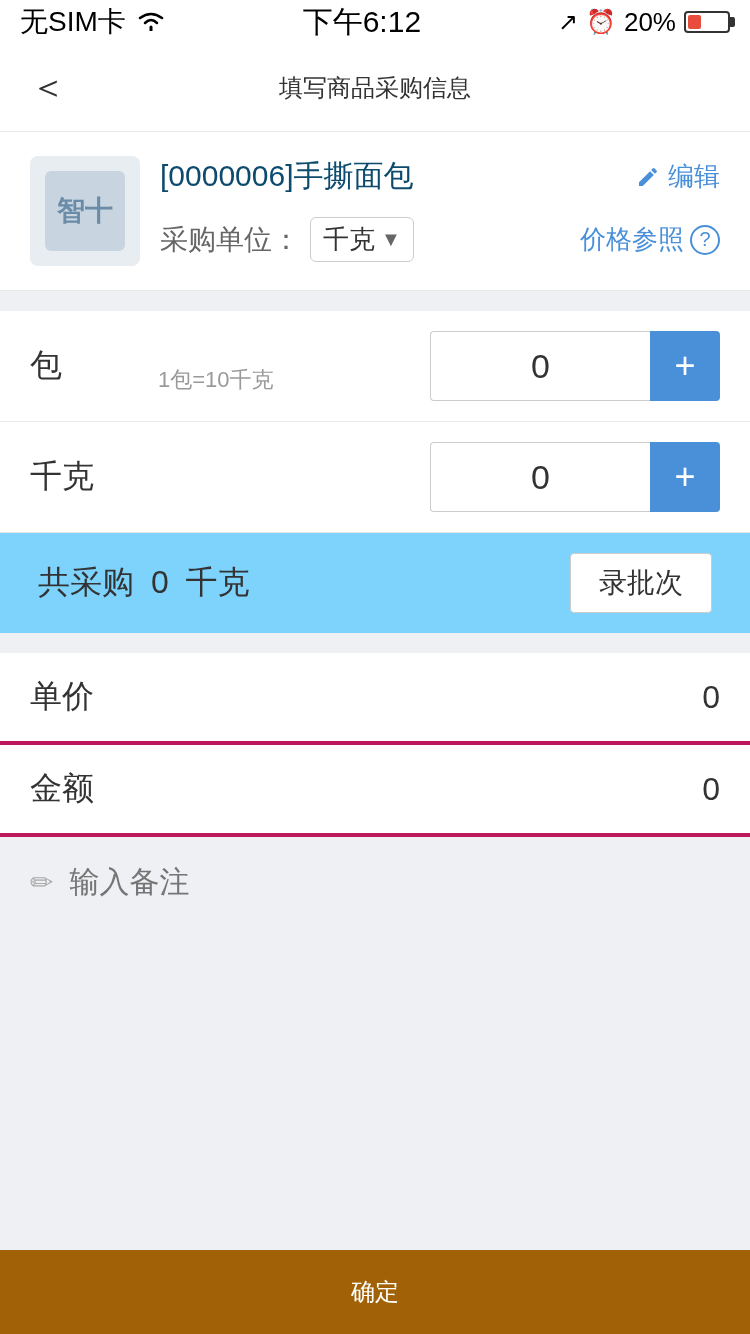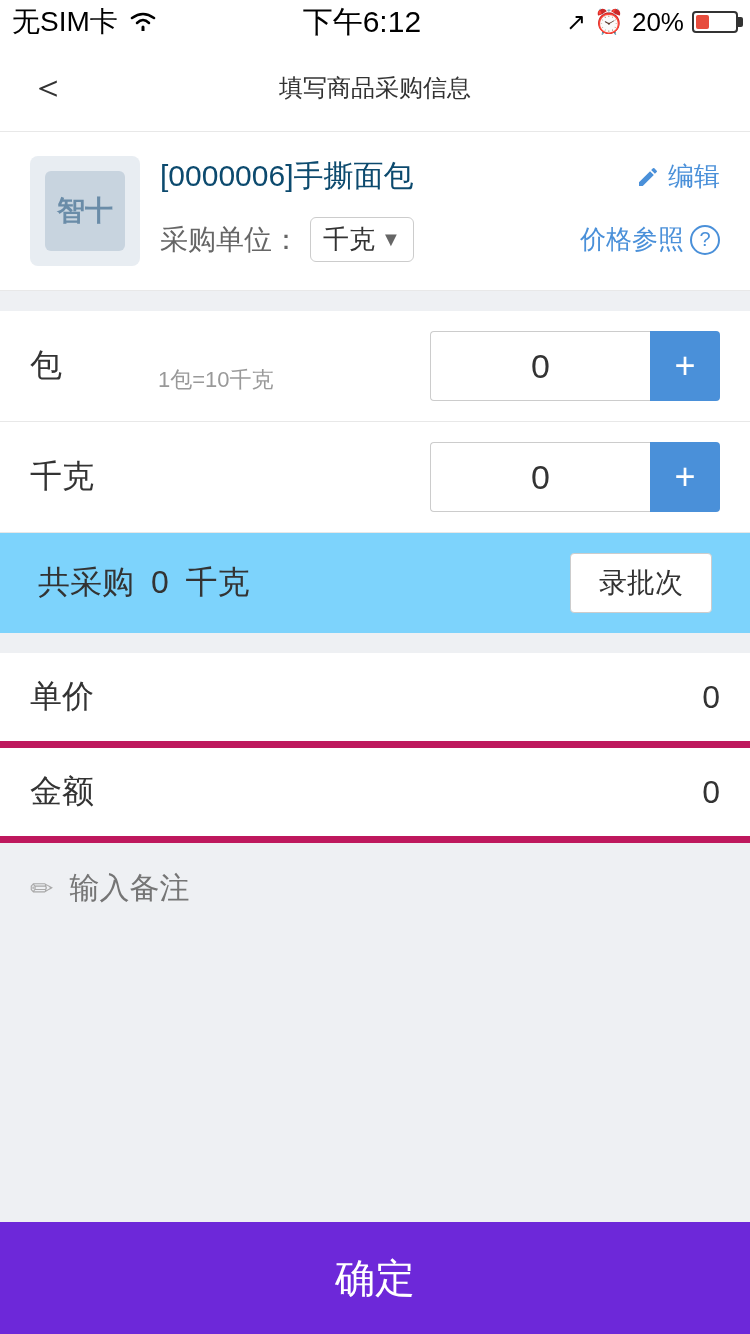--- a/index.html
+++ b/index.html
@@ -14,21 +14,21 @@
     }
 
     
     .status-bar {
       width: 750px;
       height: 44px;
       background: #fff;
       display: flex;
       align-items: center;
       justify-content: space-between;
-      padding: 0 12px;
+      padding: 0 20px;
       font-size: 28px;
       color: #000;
     }
     .status-left { display: flex; align-items: center; gap: 10px; }
     .status-center { font-size: 30px; font-weight: 500; }
     .status-right { display: flex; align-items: center; gap: 8px; font-size: 26px; }
     .battery {
       width: 46px; height: 22px;
       border: 2px solid #333;
       border-radius: 4px;
@@ -253,21 +253,21 @@
     
     .price-section {
       background: #fff;
       margin-top: 0;
     }
     .price-row {
       display: flex;
       align-items: center;
       justify-content: space-between;
       padding: 22px 30px;
-      border-bottom: 7px solid #be185d;
+      border-bottom: 4px solid #be185d;
     }
     .price-label {
       font-size: 32px;
       color: #333;
     }
     .price-value {
       font-size: 32px;
       color: #333;
     }
 
@@ -295,24 +295,24 @@
     
     .bottom-space {
       background: #eef0f3;
       flex: 1;
       min-height: 300px;
     }
 
     
     .confirm-btn {
       width: 750px;
-      height: 112px;
-      background: #6d28d9;
+      height: 84px;
+      background: #a16207;
       color: #fff;
-      font-size: 40px;
+      font-size: 24px;
       border: none;
       cursor: pointer;
       display: flex;
       align-items: center;
       justify-content: center;
       position: fixed;
       bottom: 0;
       left: 0;
     }
   </style>

